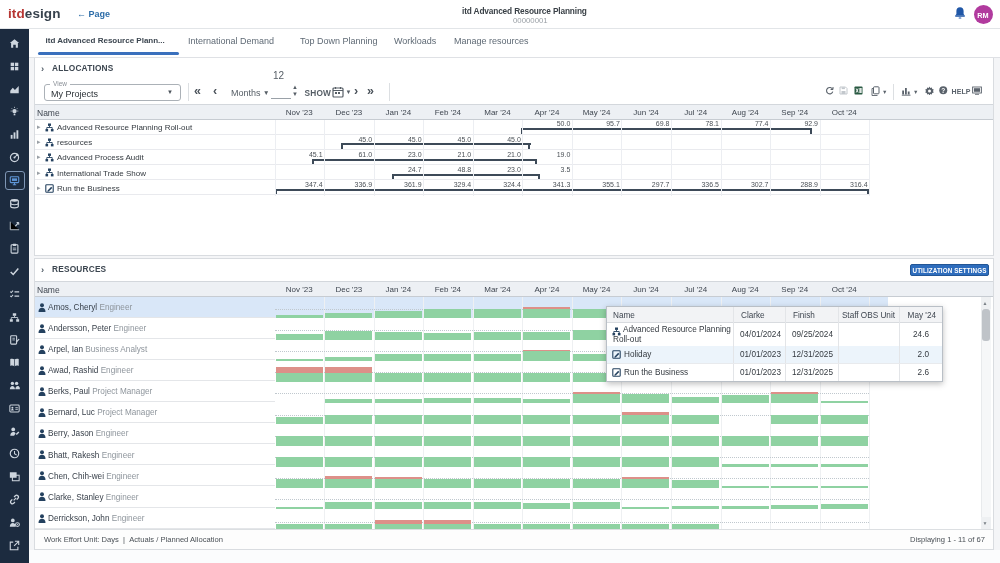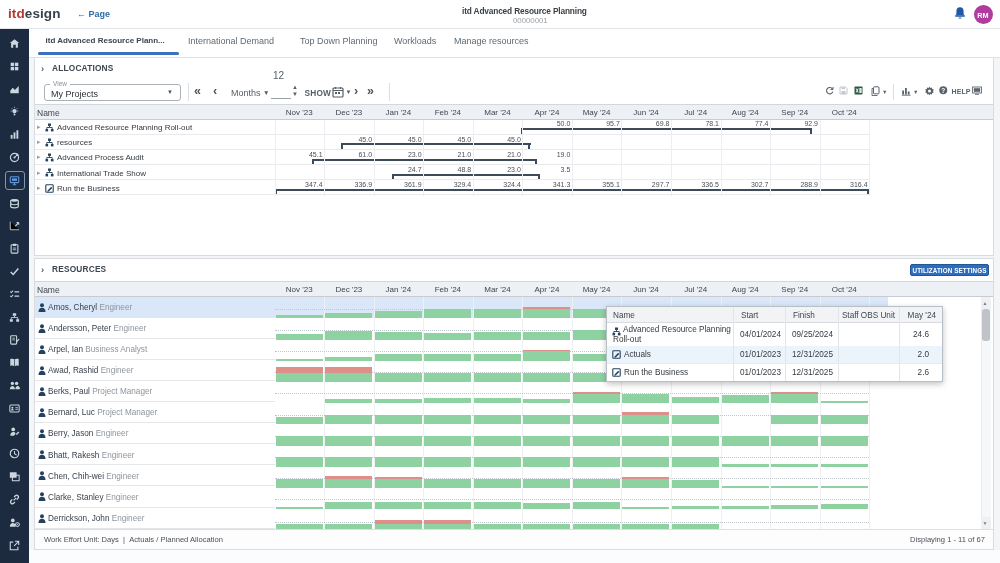--- a/index.html
+++ b/index.html
@@ -575,21 +575,21 @@
 <div class="ab" style="left:572.8px;top:523.6px;width:47.0px;height:5.0px;background:#8fd2a2"></div>
 <div class="ab" style="left:622.3px;top:523.6px;width:47.0px;height:5.0px;background:#8fd2a2"></div>
 <div class="ab" style="left:671.9px;top:523.6px;width:47.0px;height:5.0px;background:#8fd2a2"></div>
 <div class="ab" style="left:606px;top:306px;width:337px;height:75.5px;background:#fff;border:1px solid #b9bfc6;box-shadow:0 2px 6px rgba(0,0,0,0.25)"></div>
 <div class="ab" style="left:607px;top:307px;width:335px;height:15.5px;background:#f2f3f5;border-bottom:1px solid #d8dbdf"></div>
 <div class="ab" style="left:733px;top:307px;width:1px;height:73.5px;background:#e3e5e8"></div>
 <div class="ab" style="left:784.5px;top:307px;width:1px;height:73.5px;background:#e3e5e8"></div>
 <div class="ab" style="left:838px;top:307px;width:1px;height:73.5px;background:#e3e5e8"></div>
 <div class="ab" style="left:899px;top:307px;width:1px;height:73.5px;background:#e3e5e8"></div>
 <div class="txt" style="left:613px;top:310.5px;font-size:8.2px;color:#3f4650">Name</div>
-<div class="txt" style="left:741px;top:310.5px;font-size:8.2px;color:#3f4650">Start</div>
+<div class="txt" style="left:741px;top:310.5px;font-size:8.2px;color:#3f4650">Clarke</div>
 <div class="txt" style="left:793px;top:310.5px;font-size:8.2px;color:#3f4650">Finish</div>
 <div class="txt" style="left:838px;top:310.5px;width:57px;text-align:right;font-size:8.2px;color:#3f4650">Staff OBS Unit</div>
 <div class="txt" style="left:899px;top:310.5px;width:37px;text-align:right;font-size:8.2px;color:#3f4650">May '24</div>
 <div class="ab" style="left:607px;top:345.5px;width:335px;height:1px;background:#e8eaed"></div>
 <div class="ab" style="left:607px;top:346px;width:335px;height:16.5px;background:#ecf4fb"></div>
 <div class="ab" style="left:607px;top:362.5px;width:335px;height:1px;background:#e8eaed"></div>
 <div class="ab" style="left:733px;top:346px;width:1px;height:17px;background:#e3e5e8"></div>
 <div class="ab" style="left:784.5px;top:346px;width:1px;height:17px;background:#e3e5e8"></div>
 <div class="ab" style="left:838px;top:346px;width:1px;height:17px;background:#e3e5e8"></div>
 <div class="ab" style="left:899px;top:346px;width:1px;height:17px;background:#e3e5e8"></div>
@@ -601,21 +601,21 @@
     </svg>
 <div class="txt" style="left:623px;top:324.5px;font-size:8.2px;color:#343a40">Advanced Resource Planning</div>
 <div class="txt" style="left:613px;top:335px;font-size:8.2px;color:#343a40">Roll-out</div>
 <div class="txt" style="left:740px;top:329.5px;font-size:8.2px;color:#343a40">04/01/2024</div>
 <div class="txt" style="left:792px;top:329.5px;font-size:8.2px;color:#343a40">09/25/2024</div>
 <div class="txt" style="left:899px;top:329.5px;width:30px;text-align:right;font-size:8.2px;color:#343a40">24.6</div>
 <svg style="position:absolute;left:612px;top:350px" width="9" height="9" viewBox="0 0 9 9">
       <rect x="0.8" y="0.8" width="7.4" height="7.4" rx="0.8" fill="none" stroke="#24415f" stroke-width="1.1"></rect>
       <path d="M2.6 6.4 L6.2 2.8 L7.3 3.9 L3.7 7.5 L2.4 7.7 Z" fill="#24415f"></path>
     </svg>
-<div class="txt" style="left:624px;top:350px;font-size:8.2px;color:#343a40">Actuals</div>
+<div class="txt" style="left:624px;top:350px;font-size:8.2px;color:#343a40">Holiday</div>
 <div class="txt" style="left:740px;top:350px;font-size:8.2px;color:#343a40">01/01/2023</div>
 <div class="txt" style="left:792px;top:350px;font-size:8.2px;color:#343a40">12/31/2025</div>
 <div class="txt" style="left:899px;top:350px;width:30px;text-align:right;font-size:8.2px;color:#343a40">2.0</div>
 <svg style="position:absolute;left:612px;top:367.5px" width="9" height="9" viewBox="0 0 9 9">
       <rect x="0.8" y="0.8" width="7.4" height="7.4" rx="0.8" fill="none" stroke="#24415f" stroke-width="1.1"></rect>
       <path d="M2.6 6.4 L6.2 2.8 L7.3 3.9 L3.7 7.5 L2.4 7.7 Z" fill="#24415f"></path>
     </svg>
 <div class="txt" style="left:624px;top:367.5px;font-size:8.2px;color:#343a40">Run the Business</div>
 <div class="txt" style="left:740px;top:367.5px;font-size:8.2px;color:#343a40">01/01/2023</div>
 <div class="txt" style="left:792px;top:367.5px;font-size:8.2px;color:#343a40">12/31/2025</div>

